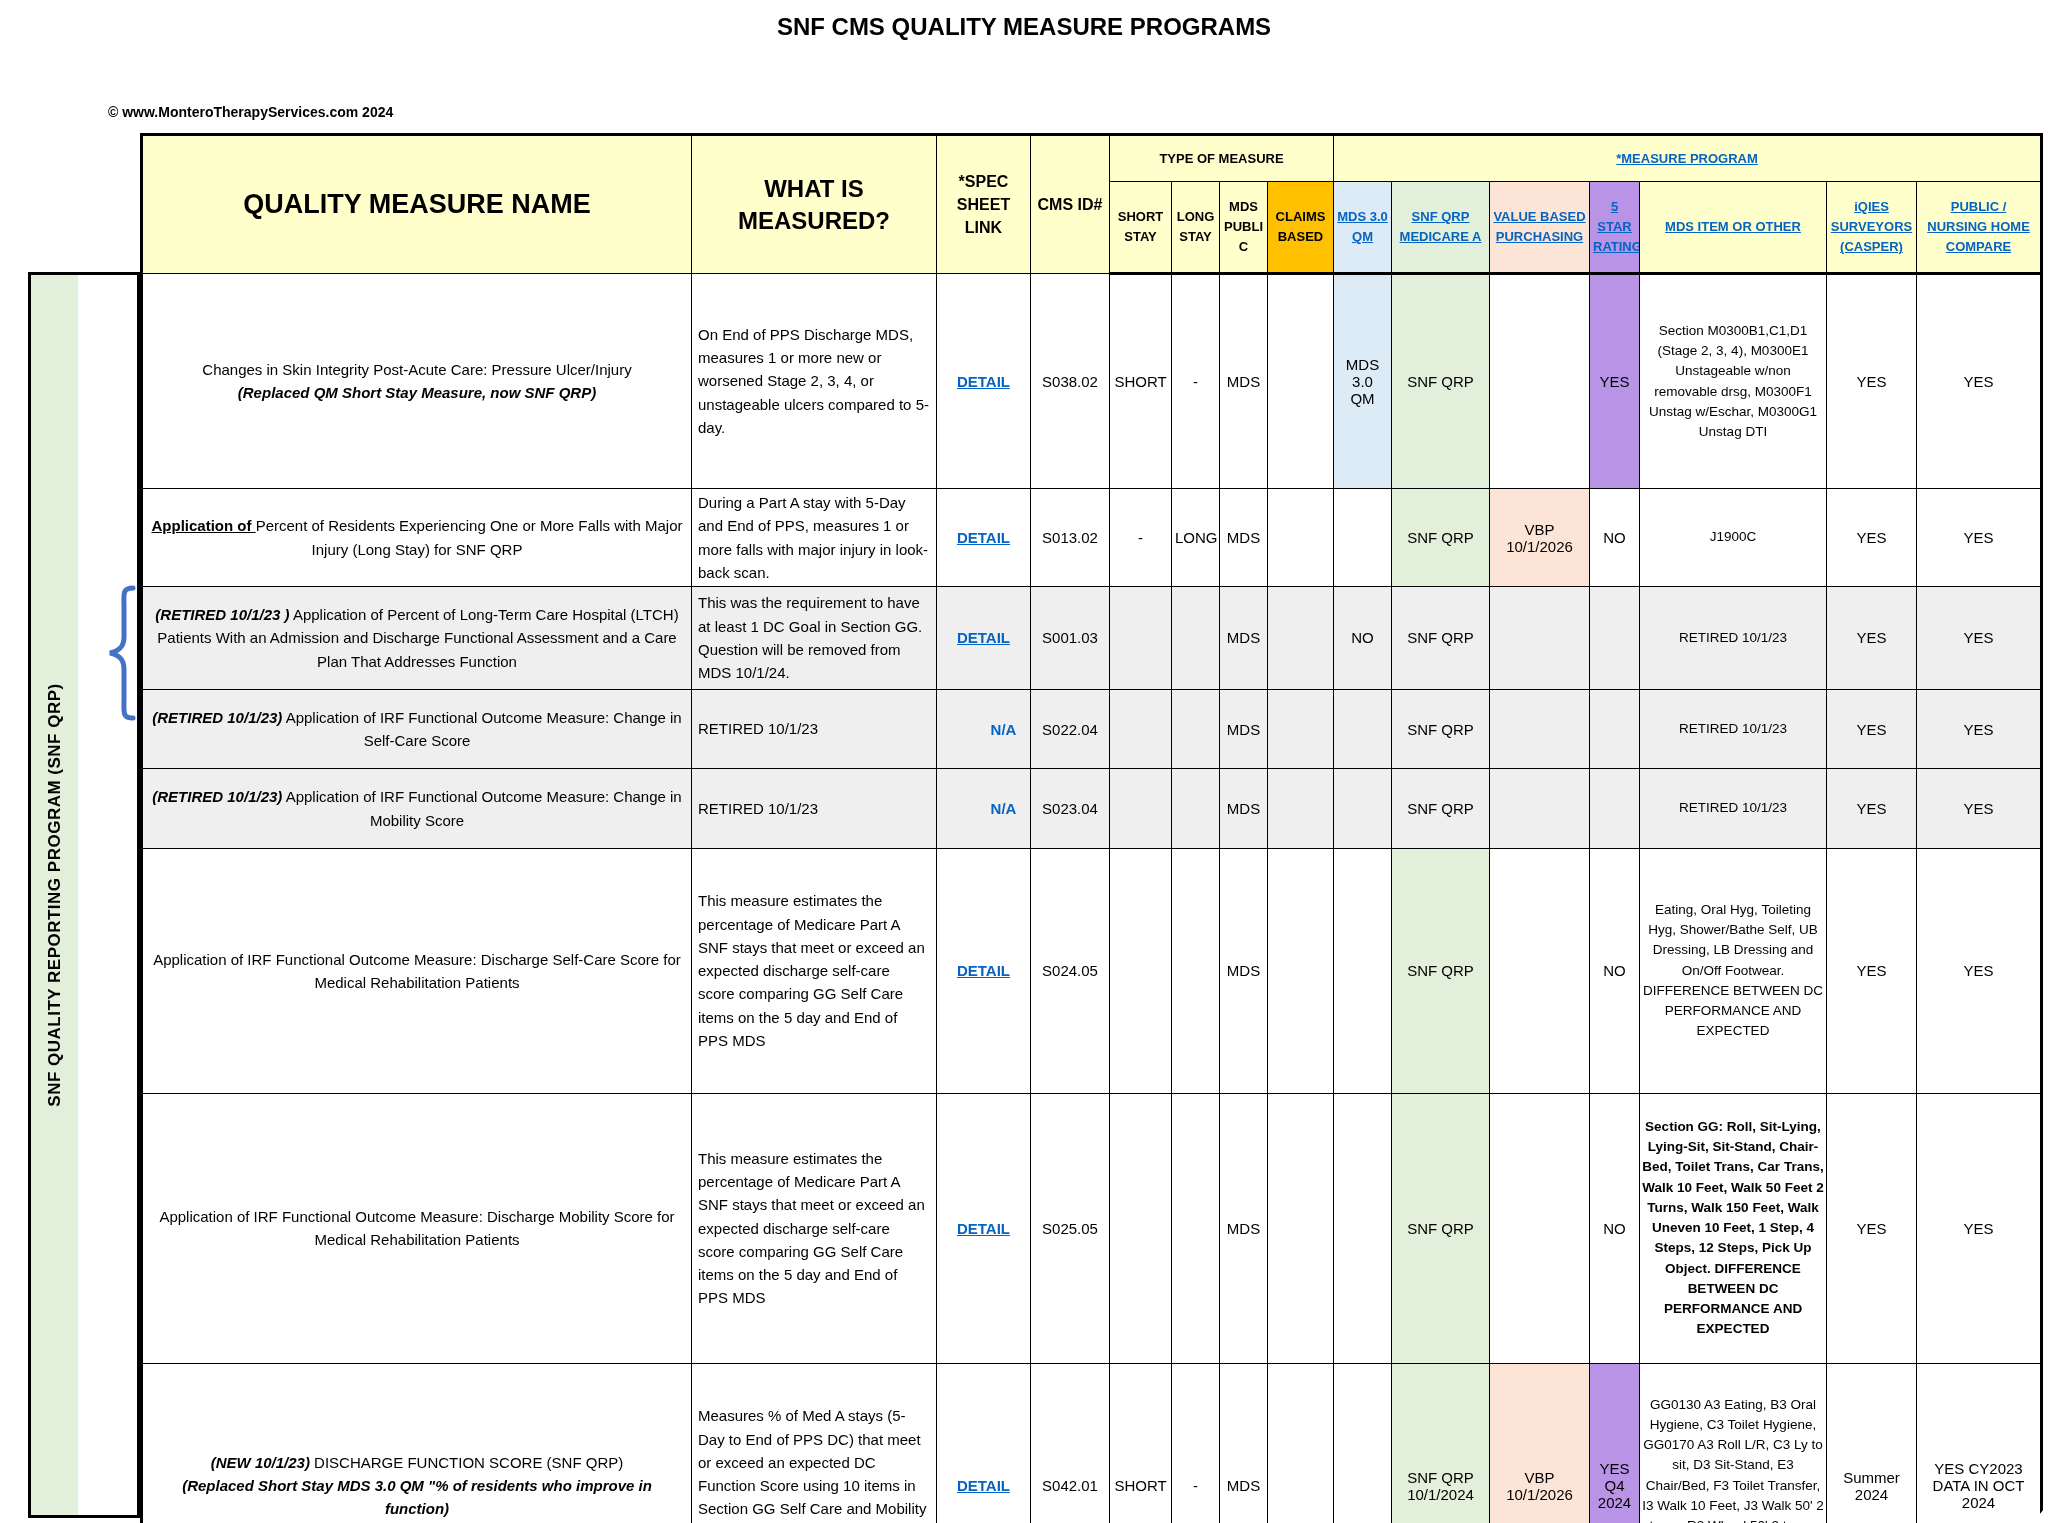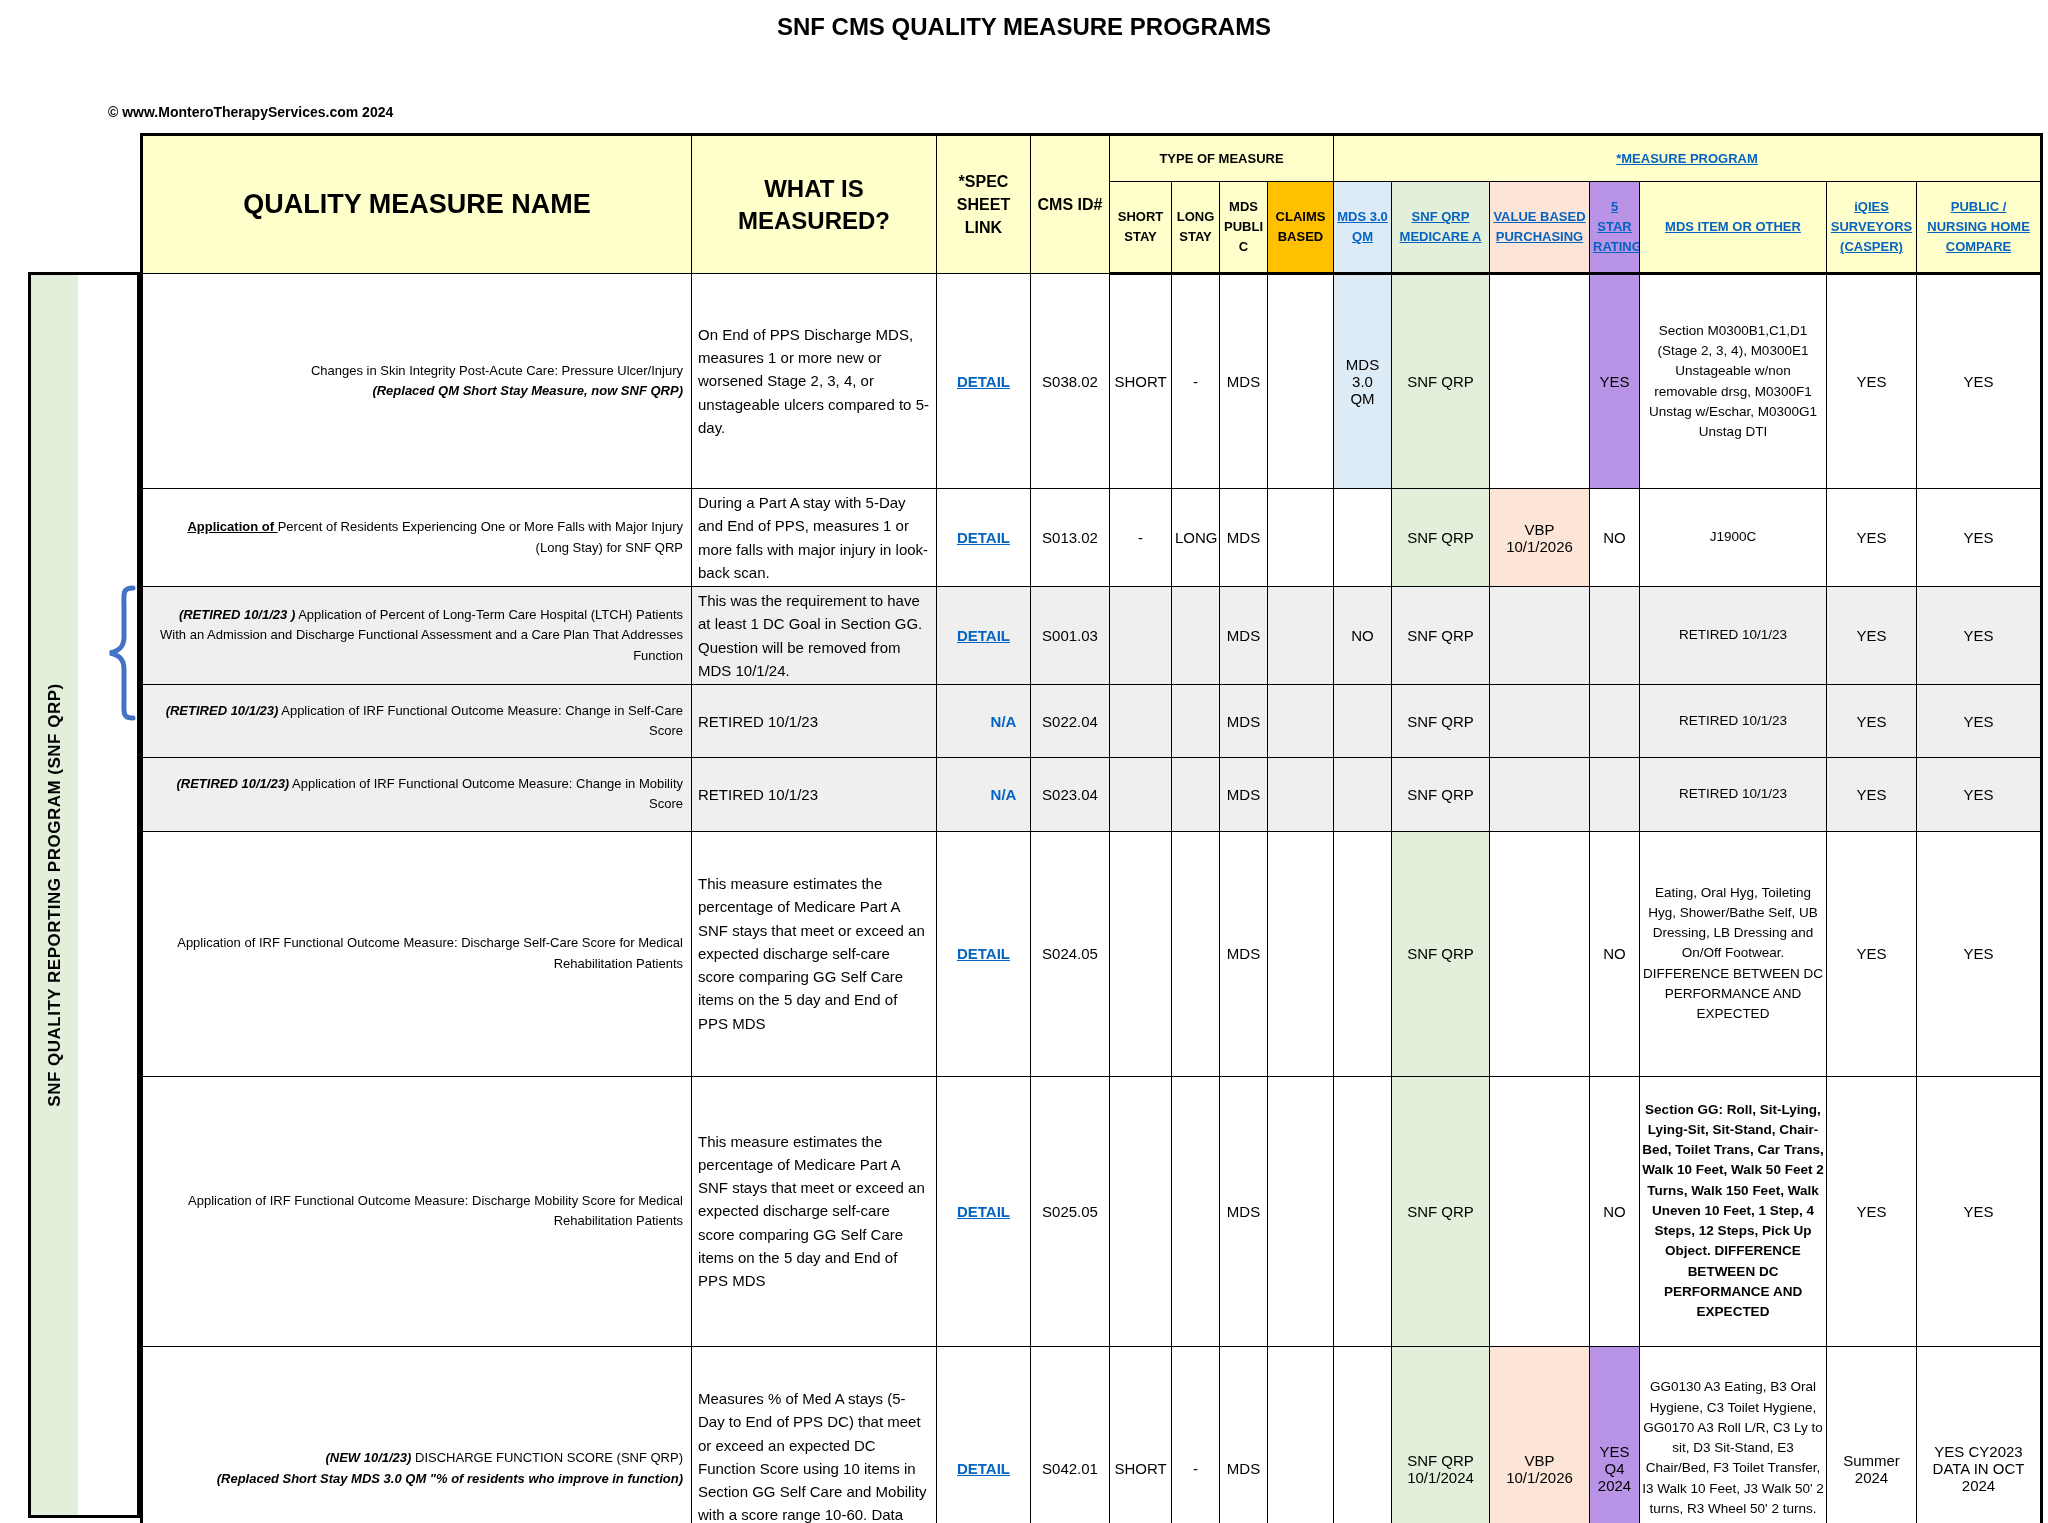--- a/index.html
+++ b/index.html
@@ -1,17 +1,17 @@
 <!DOCTYPE html>
 <html style="--header-yellow: #FFFFCC; --claims-orange: #FFC000; --mds30-blue: #DDEBF7; --snfqrp-green: #E2EFDA; --vbp-peach: #FCE4D6; --fivestar-purple: #B994E6; --retired-gray: #EFEFEF; --link-blue: #0563C1; --sidebar-green: #E2EFDA;"><head>
 <meta charset="utf-8">
 <style>
   html,body{margin:0;padding:0;background:#ffffff;}
   .page{position:relative;width:2048px;height:1523px;background:#fff;
-        font-family:"Liberation Sans",sans-serif;color:#000;overflow:hidden;}
+        font-family:"Liberation Sans",sans-serif;color:#000;overflow:hidden;border-radius:29px;}
 
   
   .titles{position:absolute;left:0;top:10px;width:2048px;text-align:center;}
   .title-line{font-size:24px;font-weight:bold;line-height:34px;}
   .copyright{position:absolute;left:108px;top:104px;font-size:14px;font-weight:bold;}
   .links-note{position:absolute;left:0;top:98px;width:1730px;text-align:center;
               font-size:18px;font-weight:bold;font-style:italic;}
 
   
   .left-block{position:absolute;left:28px;top:272px;width:112px;height:1246px;
@@ -38,21 +38,21 @@
   .th-claims{background:var(--claims-orange);}
   .th-mds30{background:var(--mds30-blue);}
   .th-snfqrp{background:var(--snfqrp-green);}
   .th-vbp{background:var(--vbp-peach);}
   .th-5star{background:var(--fivestar-purple);}
   .th-mdsbased{word-break:break-all;}
   .linkish{color:var(--link-blue);text-decoration:underline;font-weight:bold;}
 
   
   td{font-size:15px;text-align:center;}
-  td.c-name{text-align:right;padding:16px 8px;font-size:13px;line-height:1.55;}
+  td.c-name{text-align:center;padding:16px 8px;font-size:15px;line-height:1.55;}
   td.c-what{text-align:left;padding:2px 6px;font-size:15px;line-height:1.55;}
   td.c-mditem{font-size:13.5px;line-height:1.5;padding:1px 2px;}
   .seg-bi{font-weight:bold;font-style:italic;}
   .seg-bu{font-weight:bold;text-decoration:underline;}
   .detail-link{color:var(--link-blue);text-decoration:underline;font-weight:bold;}
   .na-label{color:var(--link-blue);font-weight:bold;padding-left:40px;}
   .pre{white-space:pre-line;}
   .bold{font-weight:bold;}
   tr.gray td{background:var(--retired-gray);}
   td.fill-blue{background:var(--mds30-blue);}

